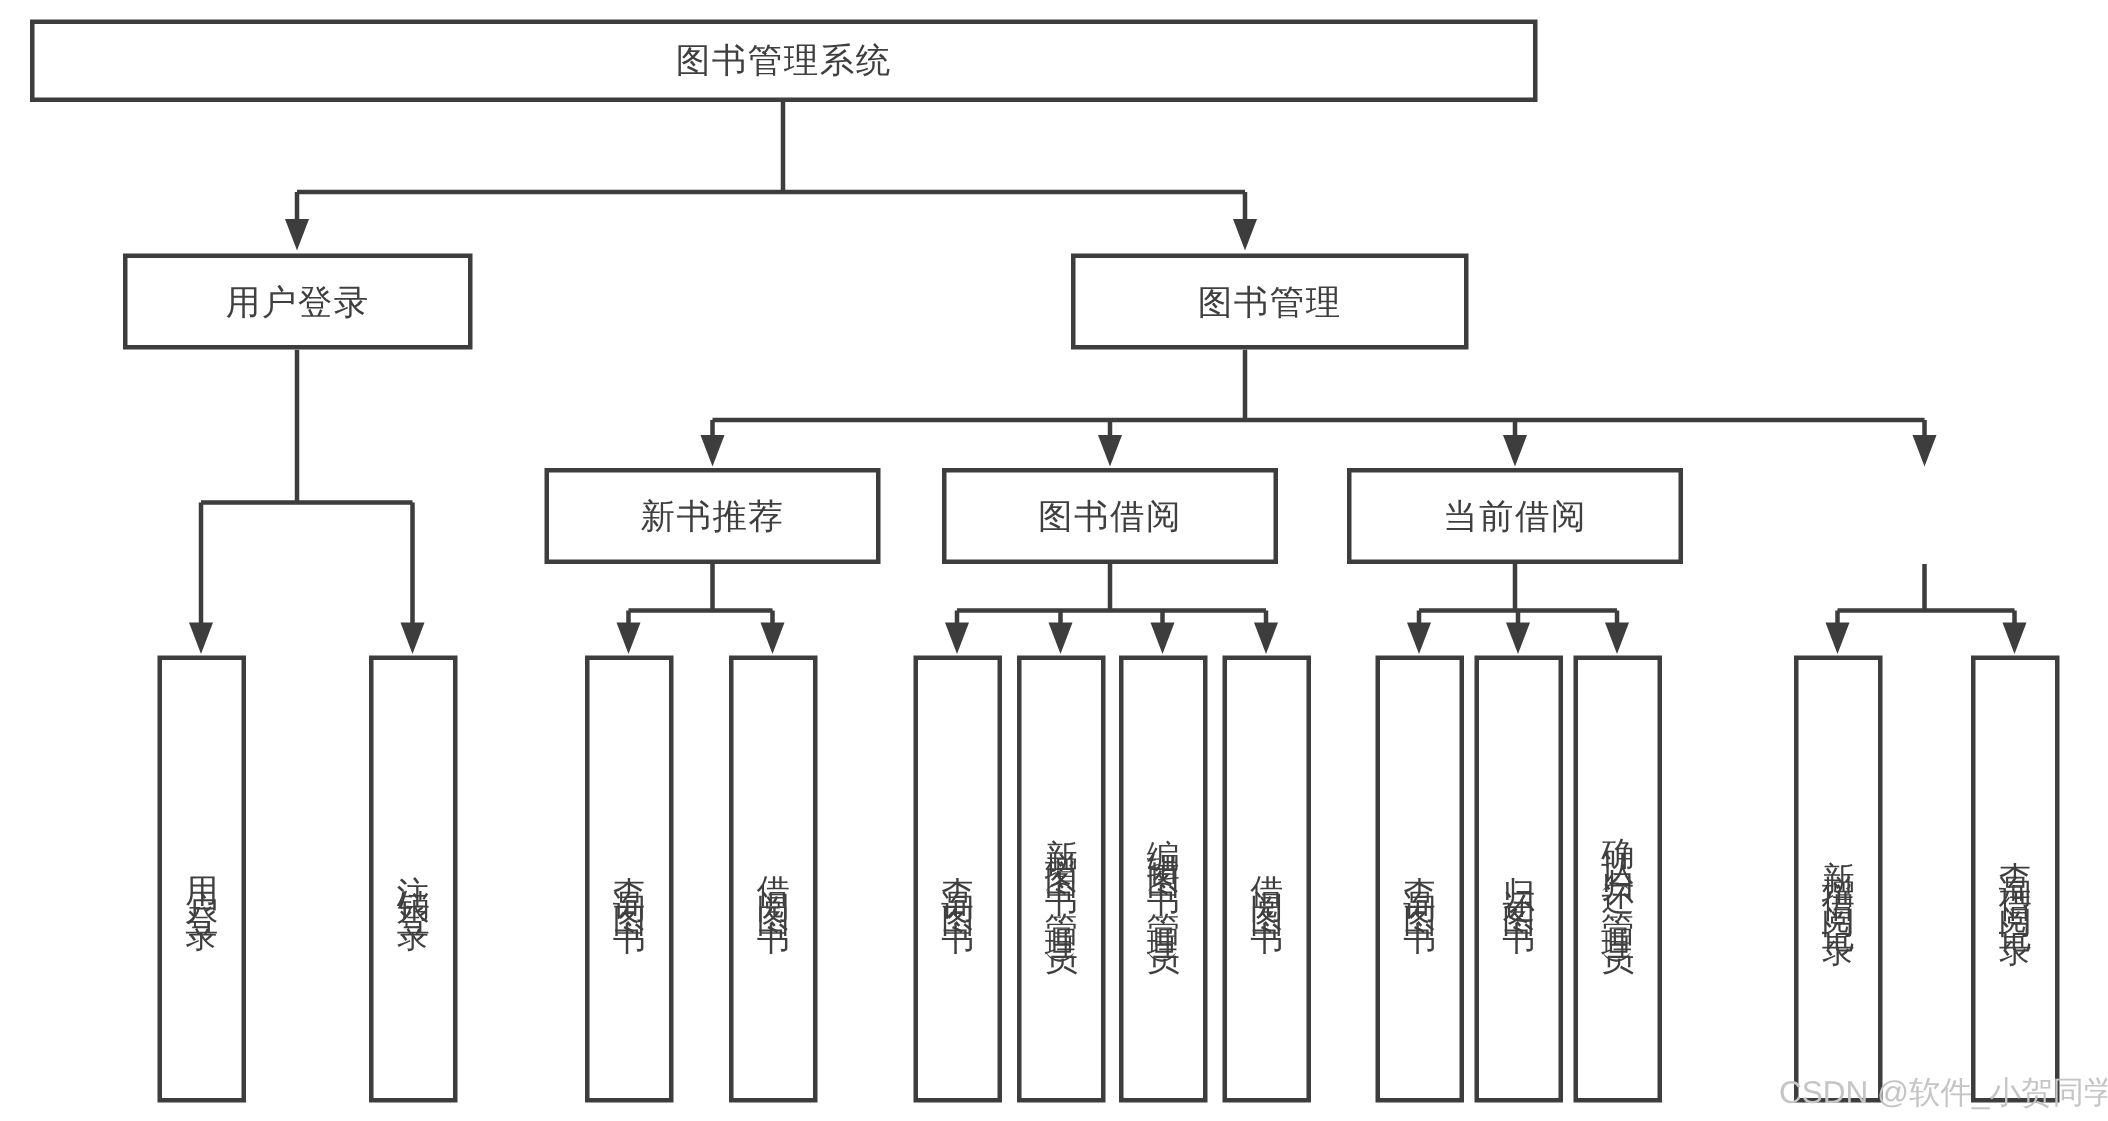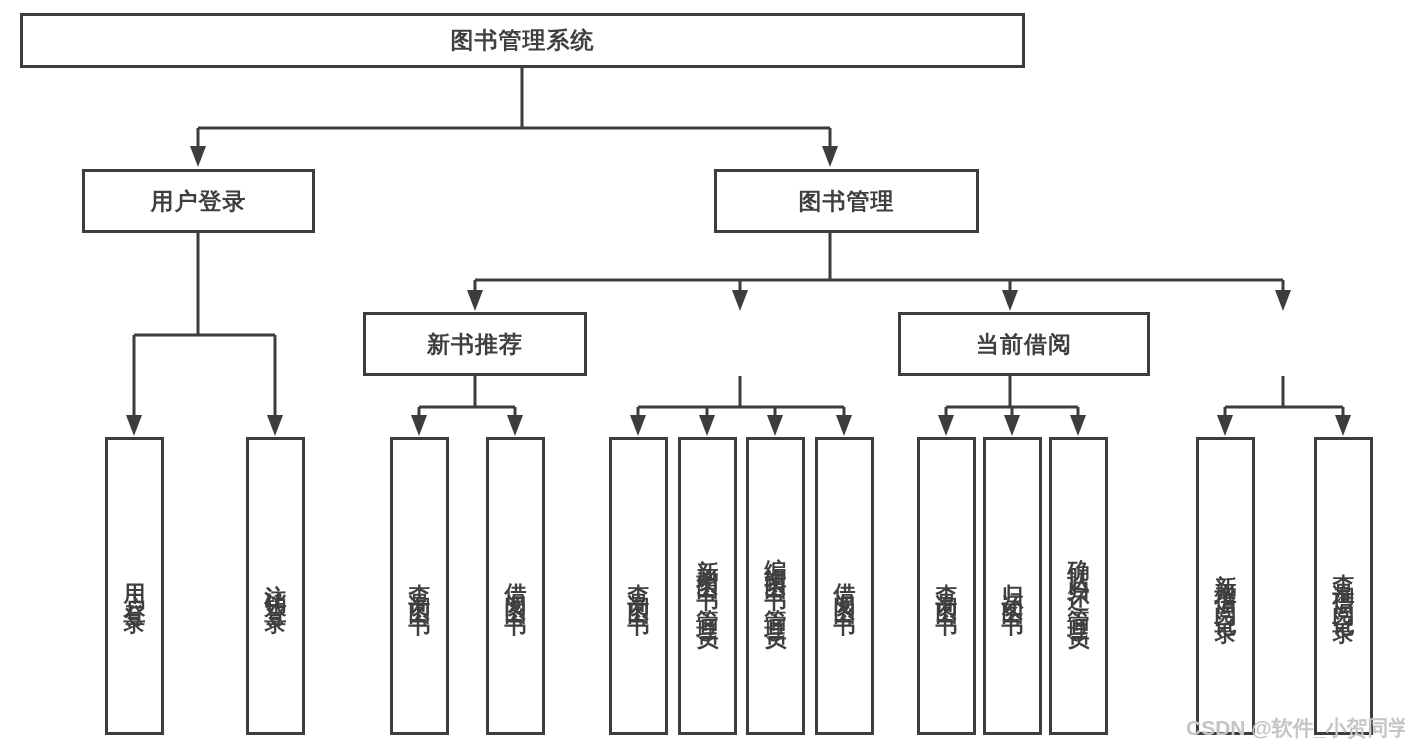--- a/index.html
+++ b/index.html
@@ -8,21 +8,20 @@
     --watermark:#c5c5c5;
     --background:#ffffff;
   }
   html,body{margin:0;padding:0;background:var(--background);}
   body{font-family:"Liberation Sans","DejaVu Sans",sans-serif;}
   .canvas{
     position:relative;
     width:1405px;height:747px;
     background:var(--background);
     overflow:hidden;
-    font-weight:bold;
   }
   .connector{position:absolute;left:0;top:0;z-index:1;}
   .connector path{stroke:var(--line);stroke-width:3;fill:none;}
   .connector .arrowhead{fill:var(--line);stroke:none;}
   .box{
     position:absolute;
     box-sizing:border-box;
     border:3px solid var(--line);
     background:var(--background);
     display:flex;align-items:center;justify-content:center;
@@ -98,21 +97,24 @@
   <div class="box h" style="left:82px;top:169px;width:233px;height:64px">
     <span class="lbl">用户登录</span>
   </div>
   <div class="box h" style="left:714px;top:169px;width:265px;height:64px">
     <span class="lbl">图书管理</span>
   </div>
 
   <div class="box h" style="left:363px;top:312px;width:224px;height:64px">
     <span class="lbl">新书推荐</span>
   </div>
-  <div class="box h" style="left:898px;top:312px;width:252px;height:64px">
+  <div class="box h" style="left:628px;top:312px;width:224px;height:64px">
+    <span class="lbl">图书借阅</span>
+  </div>
+  <div class="box h" style="left:898px;top:312px;width:224px;height:64px">
     <span class="lbl">当前借阅</span>
   </div>
 
   <div class="box v" style="left:105px;top:437px;width:59px;height:298px">
     <span class="lbl">用户登录</span>
   </div>
   <div class="box v" style="left:246px;top:437px;width:59px;height:298px">
     <span class="lbl">注销登录</span>
   </div>
 

